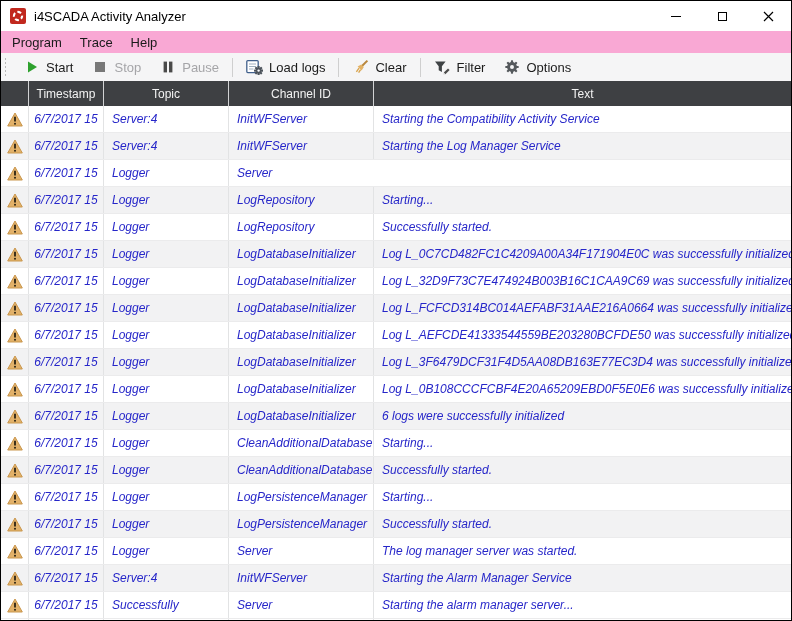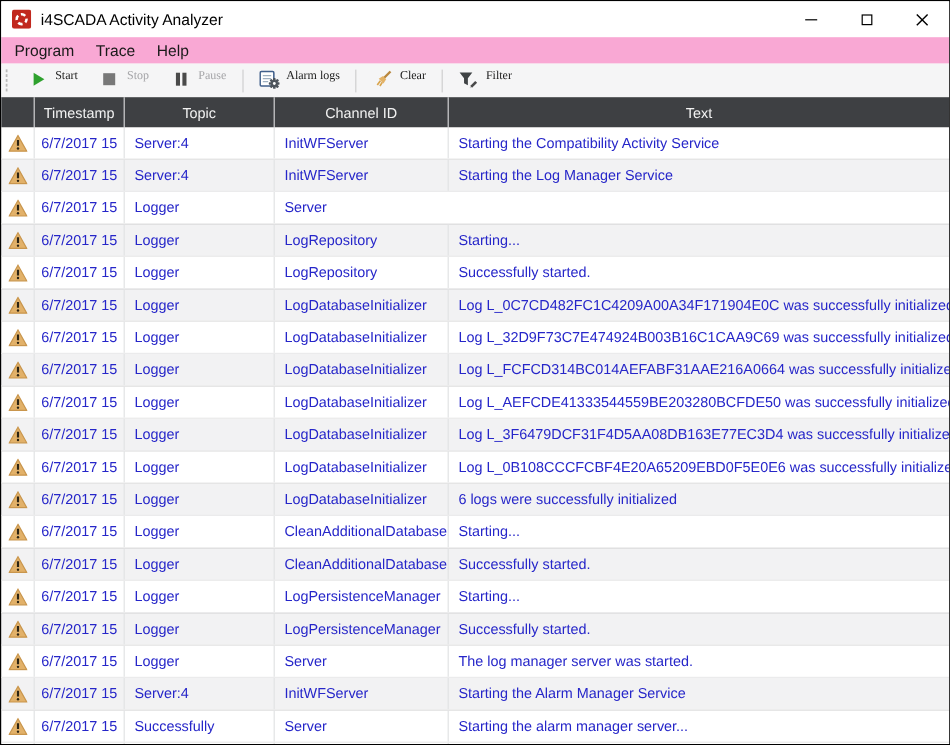--- a/index.html
+++ b/index.html
@@ -19,34 +19,34 @@
   .glyph-min{ width:10px; height:0; border-top:1px solid #000; display:block; }
   .glyph-max{ width:9px; height:9px; border:1px solid #000; display:block; }
   
   .menubar{ height:22px; background:#f9a8d4; display:flex; align-items:center; padding-left:2px; flex:0 0 auto; }
   .menu-item{ font-size:13px; color:#1a1a1a; padding:2px 9px; }
   
   .toolbar{ height:28px; background:#f5f5f6; display:flex; align-items:center; flex:0 0 auto; }
   .grip{ width:3px; height:20px; margin:0 7px 0 3px;
     background-image:radial-gradient(circle,#b9b9b9 1px,transparent 1.1px);
     background-size:3px 4px; }
-  .tb-btn{ display:flex; gap:6px; border:none; background:transparent;
-    font-family:Liberation Serif, serif; font-size:10px; color:#1b1b1b; padding:3px 9px; height:24px; }
+  .tb-btn{ display:flex; align-items:center; gap:6px; border:none; background:transparent;
+    font-family:Liberation Sans, sans-serif; font-size:13px; color:#1b1b1b; padding:3px 9px; height:24px; }
   .tb-btn.disabled{ color:#a5a5a8; }
   .tb-icon{ display:inline-flex; width:17px; height:16px; align-items:center; justify-content:center; }
   .tb-sep{ width:1px; height:19px; background:#cfcfcf; margin:0 4px; }
   
   .grid-header{
     display:grid; grid-template-columns:28px 75px 125px 145px 1fr;
     height:25px; background:var(--header-bg,#3E4043); flex:0 0 auto;text-align:center;
   }
   .hcell{ display:flex; align-items:center; justify-content:center;
     color:#f2f2f2; font-size:12px; border-right:1px solid #d2d3d4; overflow:hidden; }
   .hcell:last-child{ border-right:none; }
-  .grid-body{ flex:1 1 auto; overflow:hidden; background:#737373; }
+  .grid-body{ flex:1 1 auto; overflow:hidden; background:#e5e5e5;font-style:italic; }
   .grid-row{
     display:grid; grid-template-columns:28px 75px 125px 145px 1fr;
     height:27px; background:#fff; border-bottom:1px solid #ebebec;
   }
   .grid-row.alt{ background:var(--row-alt,#F2F2F3); }
   .cell{ display:flex; align-items:center; border-right:1px solid #e2e3e4;
     font-size:12px; color:var(--link,#2626C9); white-space:nowrap; overflow:hidden; }
   .cell:last-child{ border-right:none; }
   .cell.icon-cell{ justify-content:center; }
   .cell.ts{ justify-content:center; padding:0 2px; }
@@ -127,21 +127,21 @@
               <rect x="11.5" y="7" width="2.2" height="3" rx="0.6" fill="#4d545c" transform="rotate(90 12.6 11.6)"></rect>
               <rect x="11.5" y="7" width="2.2" height="3" rx="0.6" fill="#4d545c" transform="rotate(135 12.6 11.6)"></rect>
               <rect x="11.5" y="7" width="2.2" height="3" rx="0.6" fill="#4d545c" transform="rotate(180 12.6 11.6)"></rect>
               <rect x="11.5" y="7" width="2.2" height="3" rx="0.6" fill="#4d545c" transform="rotate(225 12.6 11.6)"></rect>
               <rect x="11.5" y="7" width="2.2" height="3" rx="0.6" fill="#4d545c" transform="rotate(270 12.6 11.6)"></rect>
               <rect x="11.5" y="7" width="2.2" height="3" rx="0.6" fill="#4d545c" transform="rotate(315 12.6 11.6)"></rect>
               <circle cx="12.6" cy="11.6" r="2.8000000000000003" fill="#4d545c"></circle>
               <circle cx="12.6" cy="11.6" r="1.18" fill="#fff"></circle>
             </svg>
           </span>
-          <span class="tb-label">Alarm logs</span>
+          <span class="tb-label">Load logs</span>
         </button>
         <span class="tb-sep"></span>
         <button class="tb-btn">
           <span class="tb-icon">
             <svg width="16" height="16" viewBox="0 0 16 16">
               <path d="M14.4 1.6 L9 7" stroke="#B8863C" stroke-width="2"></path>
               <path d="M4.6 7.6 L8.2 5.4 L10.8 8 L8.6 11.6 Z" fill="#E3B266"></path>
               <path d="M3.4 12.8 L6 9.2 M5.6 13.6 L7.6 10.6" stroke="#D9A54F" stroke-width="1.4"></path>
             </svg>
           </span>
@@ -150,20 +150,37 @@
         <span class="tb-sep"></span>
         <button class="tb-btn">
           <span class="tb-icon">
             <svg width="17" height="15" viewBox="0 0 17 15">
               <path d="M1 1.4 H11.6 L7.9 6.3 V12 L4.7 10.3 V6.3 Z" fill="#3F4345"></path>
               <path d="M9.8 12.6 L14 8.4 L15.6 10 L11.4 14.2 Z" fill="#4a4a4a"></path>
               <path d="M9.8 12.6 L9.4 14.6 L11.4 14.2 Z" fill="#c9c9c9"></path>
             </svg>
           </span>
           <span class="tb-label">Filter</span>
+        </button>
+        <button class="tb-btn">
+          <span class="tb-icon">
+            <svg width="16" height="16" viewBox="0 0 16 16">
+              <rect x="6.9" y="1.2999999999999998" width="2.2" height="3" rx="0.6" fill="#55595D" transform="rotate(0 8 8)"></rect>
+              <rect x="6.9" y="1.2999999999999998" width="2.2" height="3" rx="0.6" fill="#55595D" transform="rotate(45 8 8)"></rect>
+              <rect x="6.9" y="1.2999999999999998" width="2.2" height="3" rx="0.6" fill="#55595D" transform="rotate(90 8 8)"></rect>
+              <rect x="6.9" y="1.2999999999999998" width="2.2" height="3" rx="0.6" fill="#55595D" transform="rotate(135 8 8)"></rect>
+              <rect x="6.9" y="1.2999999999999998" width="2.2" height="3" rx="0.6" fill="#55595D" transform="rotate(180 8 8)"></rect>
+              <rect x="6.9" y="1.2999999999999998" width="2.2" height="3" rx="0.6" fill="#55595D" transform="rotate(225 8 8)"></rect>
+              <rect x="6.9" y="1.2999999999999998" width="2.2" height="3" rx="0.6" fill="#55595D" transform="rotate(270 8 8)"></rect>
+              <rect x="6.9" y="1.2999999999999998" width="2.2" height="3" rx="0.6" fill="#55595D" transform="rotate(315 8 8)"></rect>
+              <circle cx="8" cy="8" r="4.9" fill="#55595D"></circle>
+              <circle cx="8" cy="8" r="1.98" fill="#f5f5f6"></circle>
+            </svg>
+          </span>
+          <span class="tb-label">Options</span>
         </button>
       </div>
   </div>
 
   <div class="grid-header">
     <div class="hcell"></div>
     <div class="hcell">Timestamp</div>
     <div class="hcell">Topic</div>
     <div class="hcell">Channel ID</div>
     <div class="hcell">Text</div>

